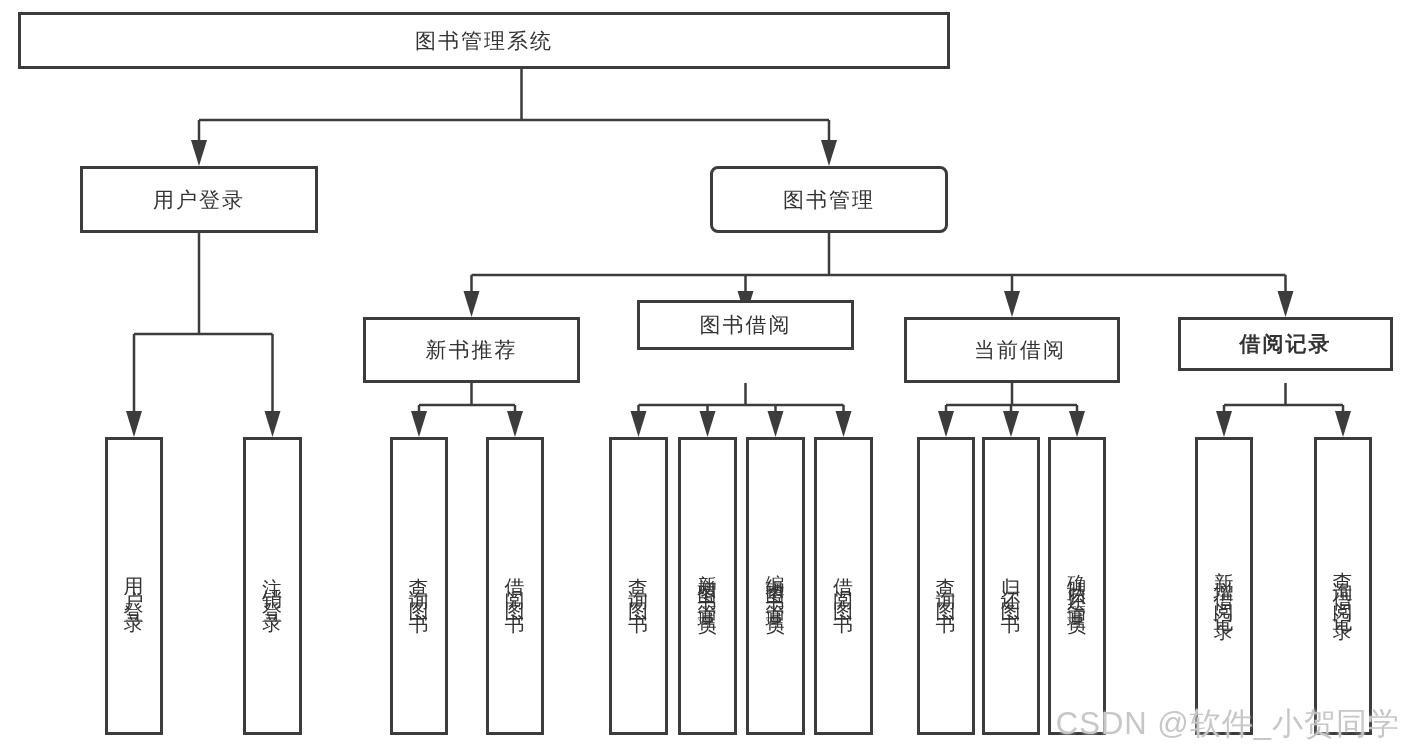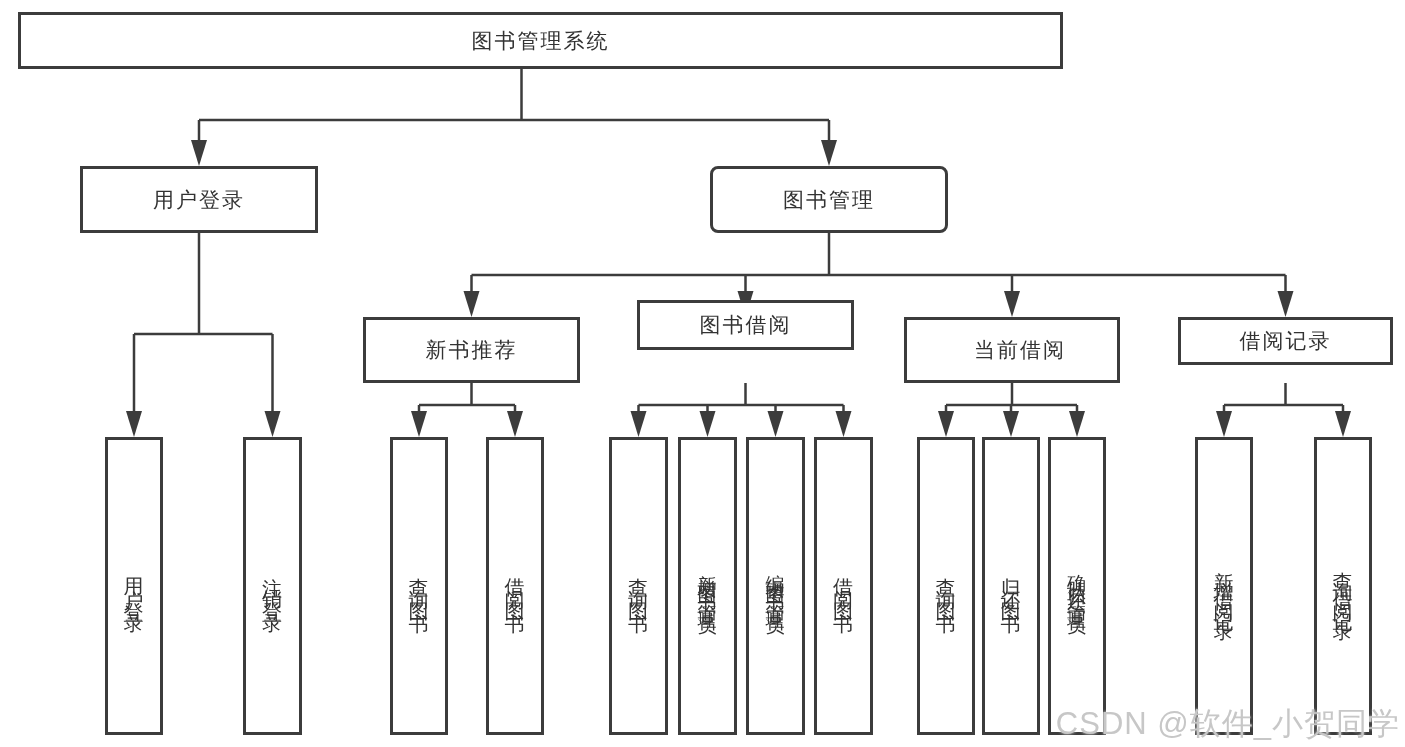--- a/index.html
+++ b/index.html
@@ -89,29 +89,29 @@
       <polygon points="1069,411 1085,411 1077,437"></polygon>
     </g>
 
     <g>
       <path d="M1285.5,383 V405 M1224,405 H1343 M1224,405 V413 M1343,405 V413"></path>
       <polygon points="1216,411 1232,411 1224,437"></polygon>
       <polygon points="1335,411 1351,411 1343,437"></polygon>
     </g>
   </svg>
 
-  <div class="node" style="left:18px;top:12px;width:1045px;height:57px;">图书管理系统</div>
+  <div class="node" style="left:18px;top:12px;width:932px;height:57px;">图书管理系统</div>
 
   <div class="node" style="left:80px;top:166px;width:238px;height:67px;">用户登录</div>
   <div class="node" style="left:710px;top:166px;width:238px;height:67px;border-radius:8px;">图书管理</div>
 
   <div class="node" style="left:363px;top:317px;width:217px;height:66px;">新书推荐</div>
   <div class="node" style="left:637px;top:300px;width:217px;height:50px;">图书借阅</div>
   <div class="node" style="left:904px;top:317px;width:216px;height:66px;padding-left:16px;">当前借阅</div>
-  <div class="node" style="left:1178px;top:317px;width:215px;height:48px;">借阅记录</div>
+  <div class="node" style="left:1178px;top:317px;width:215px;height:54px;font-weight:bold;">借阅记录</div>
 
   <div class="leaf" style="left:105px;width:58px;">用户登录</div>
   <div class="leaf" style="left:243px;width:59px;">注销登录</div>
 
   <div class="leaf" style="left:390px;width:58px;">查询图书</div>
   <div class="leaf" style="left:486px;width:58px;">借阅图书</div>
 
   <div class="leaf" style="left:609px;width:59px;">查询图书</div>
   <div class="leaf ls-s" style="left:678px;width:59px;">新增图书（管理员）</div>
   <div class="leaf ls-s" style="left:746px;width:59px;">编辑图书（管理员）</div>

